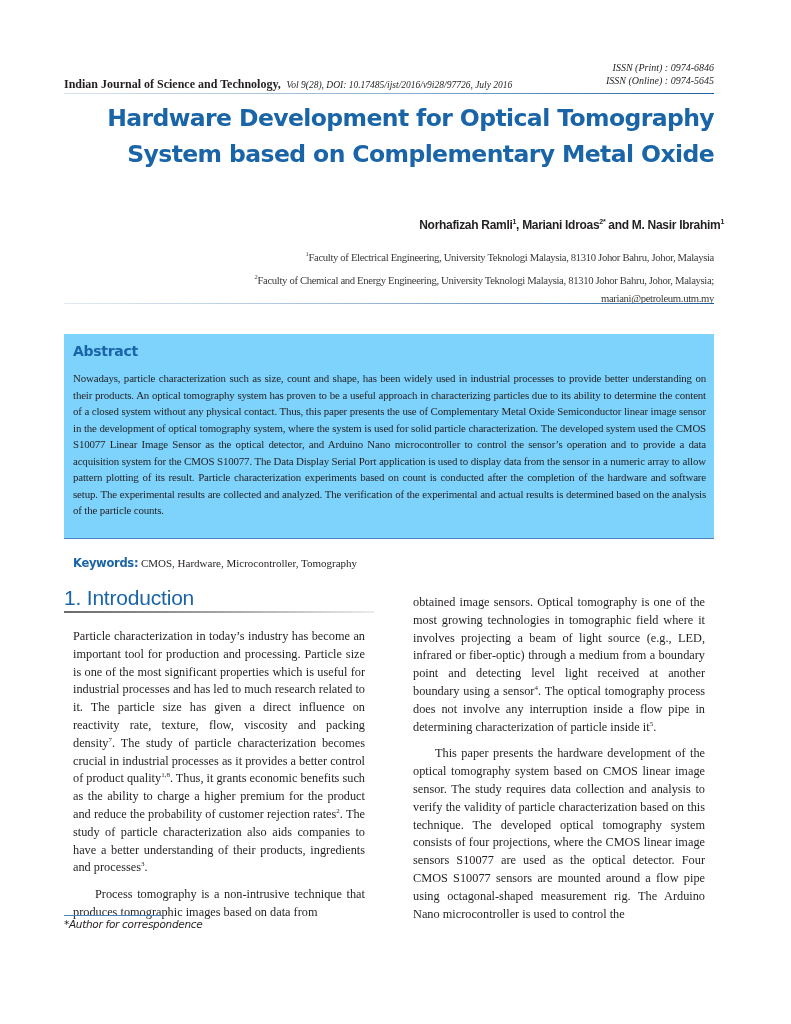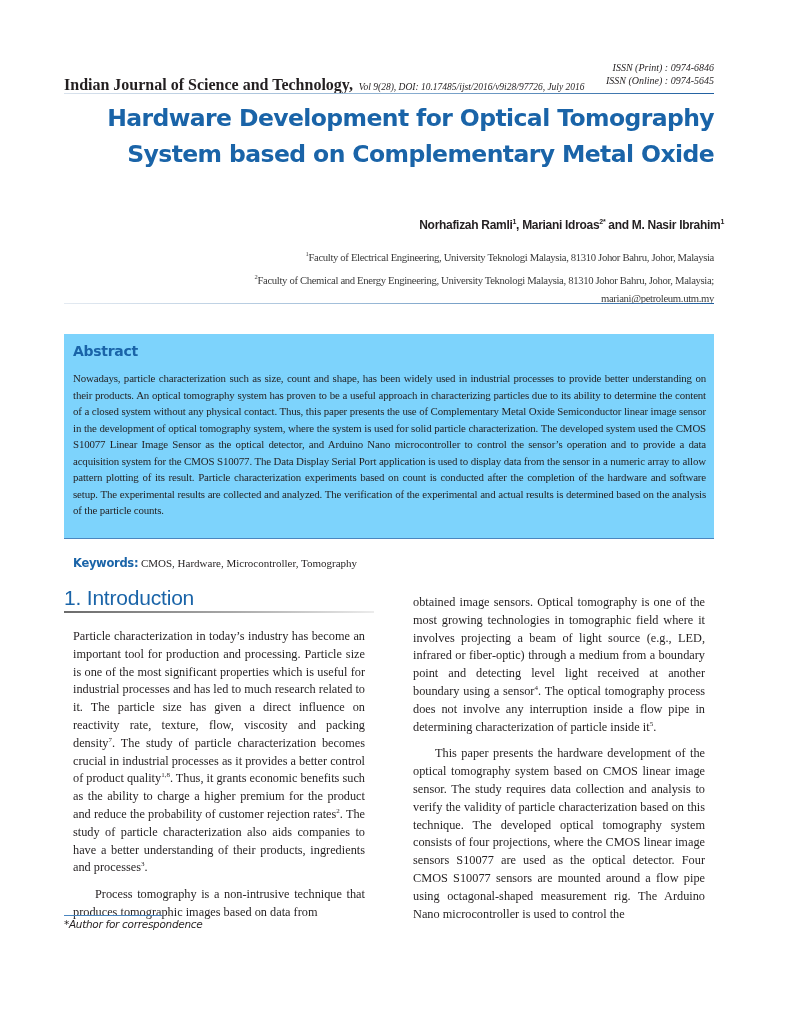--- a/index.html
+++ b/index.html
@@ -3,21 +3,21 @@
 <meta charset="utf-8">
 <style>
   html, body { margin: 0; padding: 0; background: #ffffff; }
   body { width: 791px; height: 1024px; position: relative; overflow: hidden; color: #231f20; }
   .page { position: absolute; left: 0; top: 0; width: 791px; height: 1024px; }
 
   
   .issn { position: absolute; right: 77px; top: 61px; text-align: right;
     font-family: "Liberation Serif", serif; font-style: italic; font-size: 10px; line-height: 13px; color: #231f20; }
   .journal-line { position: absolute; left: 64px; top: 78px; font-family: "Liberation Serif", serif; font-size: 11px; line-height: 13px; white-space: nowrap; }
-  .journal-name { font-weight: bold; font-size: 16px; }
+  .journal-name { font-weight: bold; font-size: 12px; }
   .journal-meta { font-style: italic; font-size: 9.5px; margin-left: 3px; }
   .header-rule { position: absolute; left: 64px; top: 93px; width: 650px; height: 1px;
     background: linear-gradient(to right, #d9e2ec 0%, #8fb2d3 50%, #1f5fa0 100%); }
 
   
   .title { position: absolute; right: 77px; top: 100px; width: 640px; text-align: right;
     font-family: "DejaVu Sans", sans-serif; font-weight: bold; color: #1a64a8;
     font-size: 23.5px; line-height: 36px; letter-spacing: -0.6px; }
   .title div { white-space: nowrap; }
 

